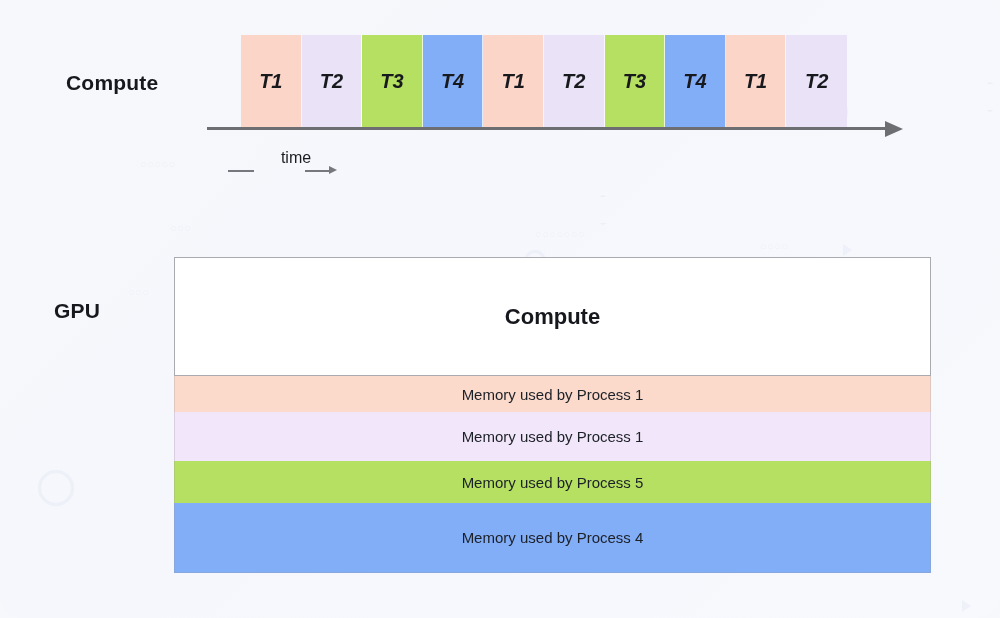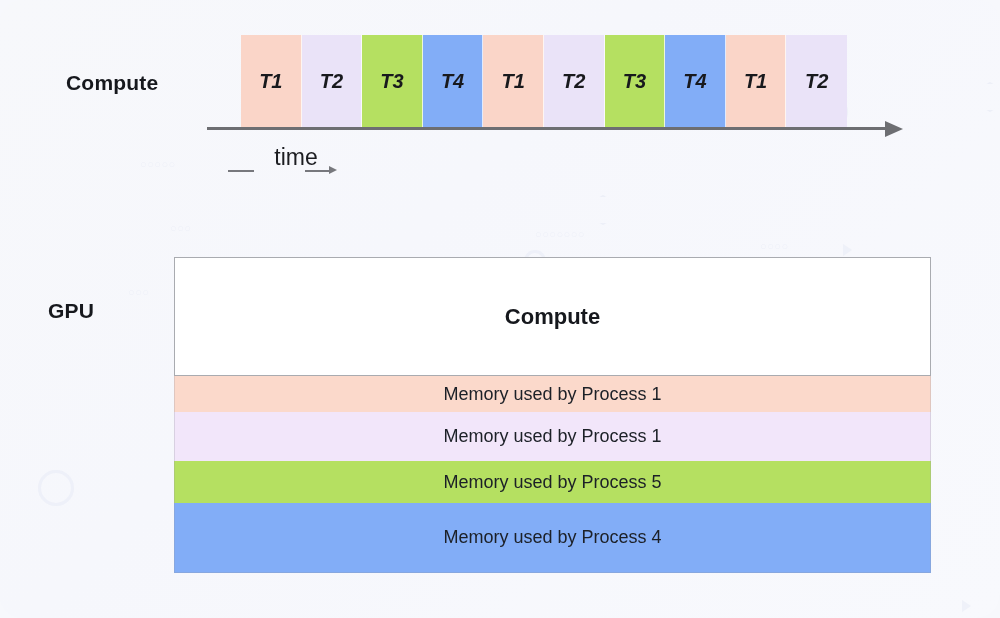--- a/index.html
+++ b/index.html
@@ -58,21 +58,21 @@
   
   .row-label {
     position: absolute;
     font-weight: bold;
     color: #16181d;
     font-size: 21px;
     letter-spacing: .2px;
     white-space: nowrap;
   }
   #label-compute { left: 66px; top: 71px; }
-  #label-gpu     { left: 48px; top: 299px; }
+  #label-gpu     { left: 54px; top: 299px; }
 
   
   #timeline {
     position: absolute;
     left: 207px;
     top: 30px;
     width: 690px;
     height: 105px;
   }
   #slot-row {
@@ -122,21 +122,21 @@
     top: 144px;
     width: 120px;
     height: 54px;
   }
   #ts-words {
     position: absolute;
     left: 20px;
     top: 0;
     width: 96px;
     text-align: center;
-    font-size: 23px;
+    font-size: 16px;
     color: #1c1d21;
     line-height: 27px;
   }
   #ts-dash-left {
     position: absolute;
     left: 0px;
     top: 26px;
     width: 26px;
     height: 1.6px;
     background: #77787d;
@@ -178,21 +178,21 @@
     align-items: center;
     justify-content: center;
     font-size: 22px;
     font-weight: bold;
     color: #16181d;
   }
   .mem-band {
     display: flex;
     align-items: center;
     justify-content: center;
-    font-size: 18px;
+    font-size: 15px;
     color: #1c2027;
     box-sizing: border-box;
     border-left: 1px solid rgba(150,150,160,.28);
     border-right: 1px solid rgba(150,150,160,.28);
   }
   .mem-band:last-child {
     border-bottom: 1px solid rgba(150,150,160,.28);
     text-align: right;
   }
 </style>

